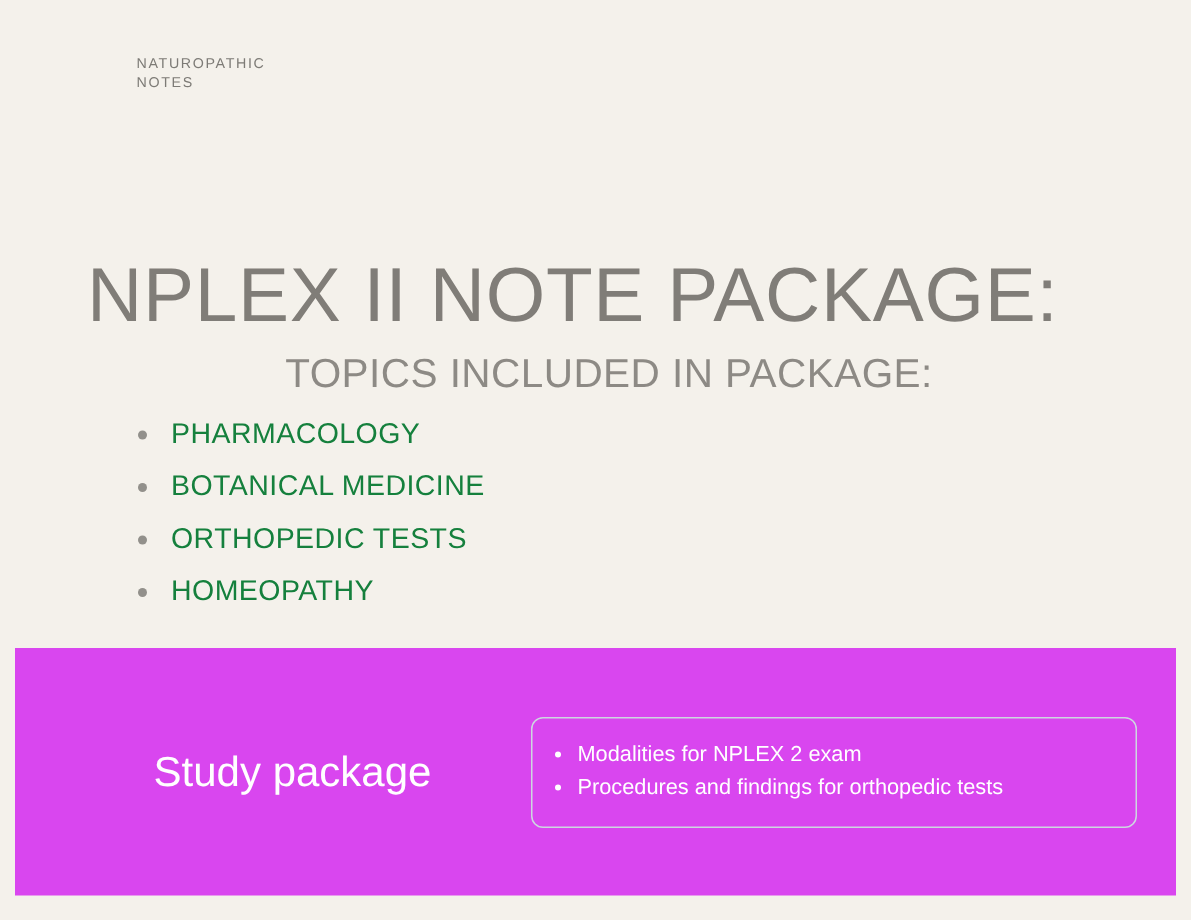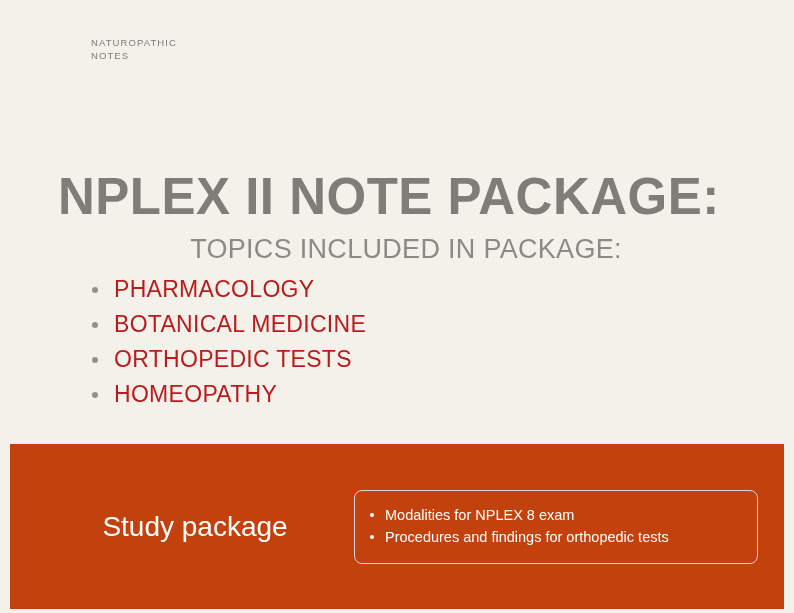--- a/index.html
+++ b/index.html
@@ -36,64 +36,64 @@
   }
   .content {
     position: absolute;
     top: 168px;
     left: 58px;
     right: 40px;
   }
   .main-title {
     font-size: 51px;
     line-height: 58px;
-    font-weight: bold;
+    font-weight: normal;
     letter-spacing: 0.5px;
     color: #807d78;
     margin: 0 0 6px 0;
     font-family: "Liberation Sans", sans-serif;
   }
   .subtitle {
     font-size: 27px;
     line-height: 34px;
     color: #8d8a85;
     margin: 0 0 6px 0;
     letter-spacing: 0.3px;
     text-align: center;
   }
   .topics {
     list-style: none;
     margin: 0;
     padding: 0 0 0 34px;
   }
   .topics li {
-    font-size: 23px;
+    font-size: 19px;
     line-height: 35px;
-    color: #b91c1c;
+    color: #15803d;
     letter-spacing: 0.3px;
     position: relative;
     padding-left: 22px;
   }
   .topics li::before {
     content: "";
     position: absolute;
     left: 0;
     top: 15px;
     width: 6px;
     height: 6px;
     border-radius: 50%;
     background: #92908b;
   }
   .band {
     position: absolute;
     left: 10px;
     right: 10px;
-    bottom: 4px;
+    bottom: 16px;
     height: 165px;
-    background: #c2410c;
+    background: #d946ef;
   }
   .band-inner {
     display: flex;
     align-items: center;
     height: 100%;
     padding: 0 26px 0 44px;
     box-sizing: border-box;
   }
   .band-heading {
     flex: 0 0 auto;
@@ -157,20 +157,20 @@
     </ul>
   </div>
 
   <div class="band">
     <div class="band-inner">
       <div class="band-heading">
         <div>Study package</div>
       </div>
       <div class="band-box">
         <ul class="band-list">
-          <li>Modalities for NPLEX 8 exam</li>
+          <li>Modalities for NPLEX 2 exam</li>
           <li>Procedures and findings for orthopedic tests</li>
         </ul>
       </div>
     </div>
   </div>
 
 </div>
 
 </body></html>

